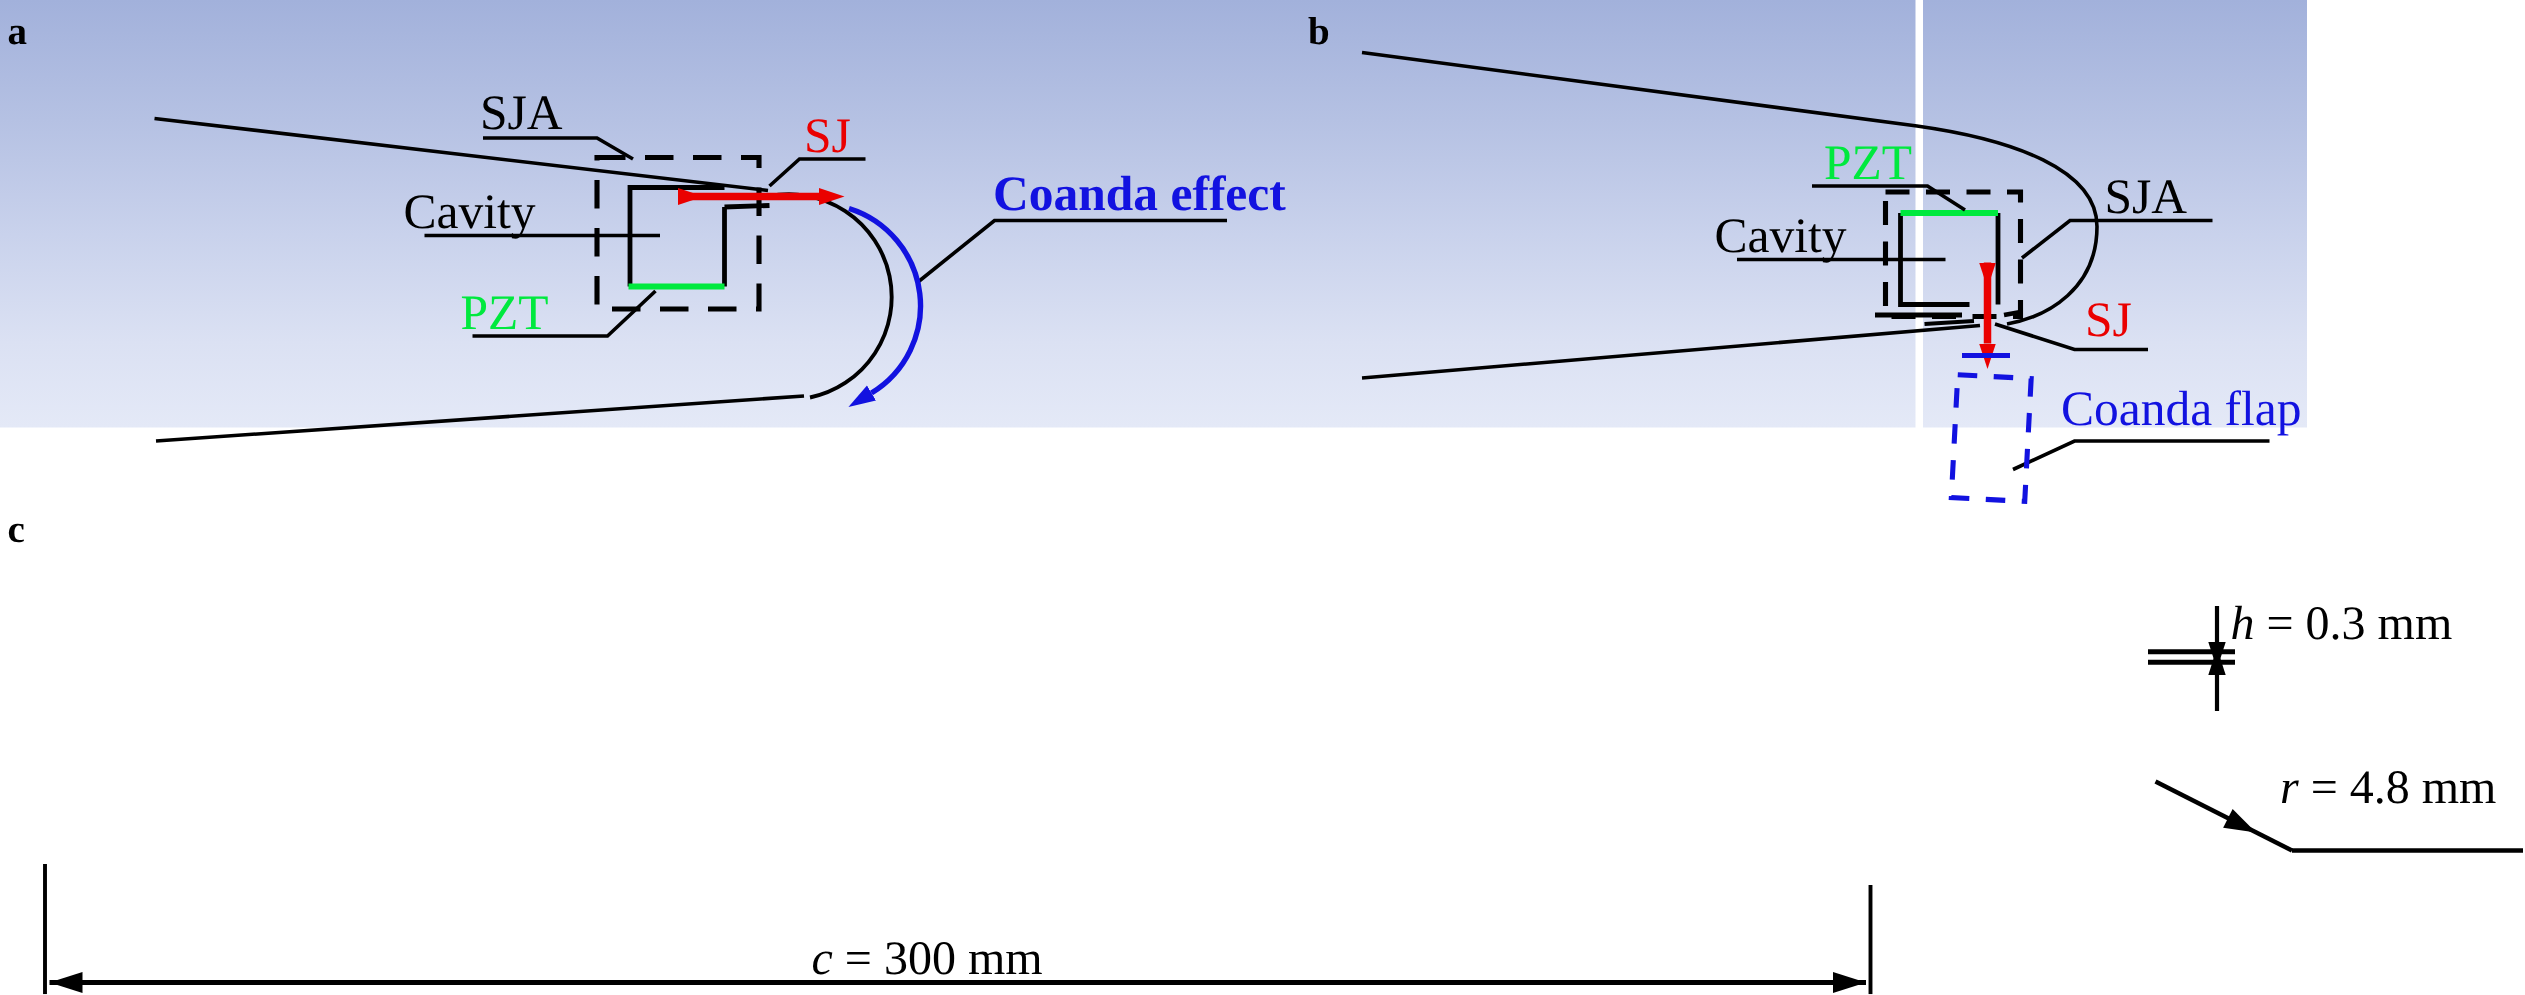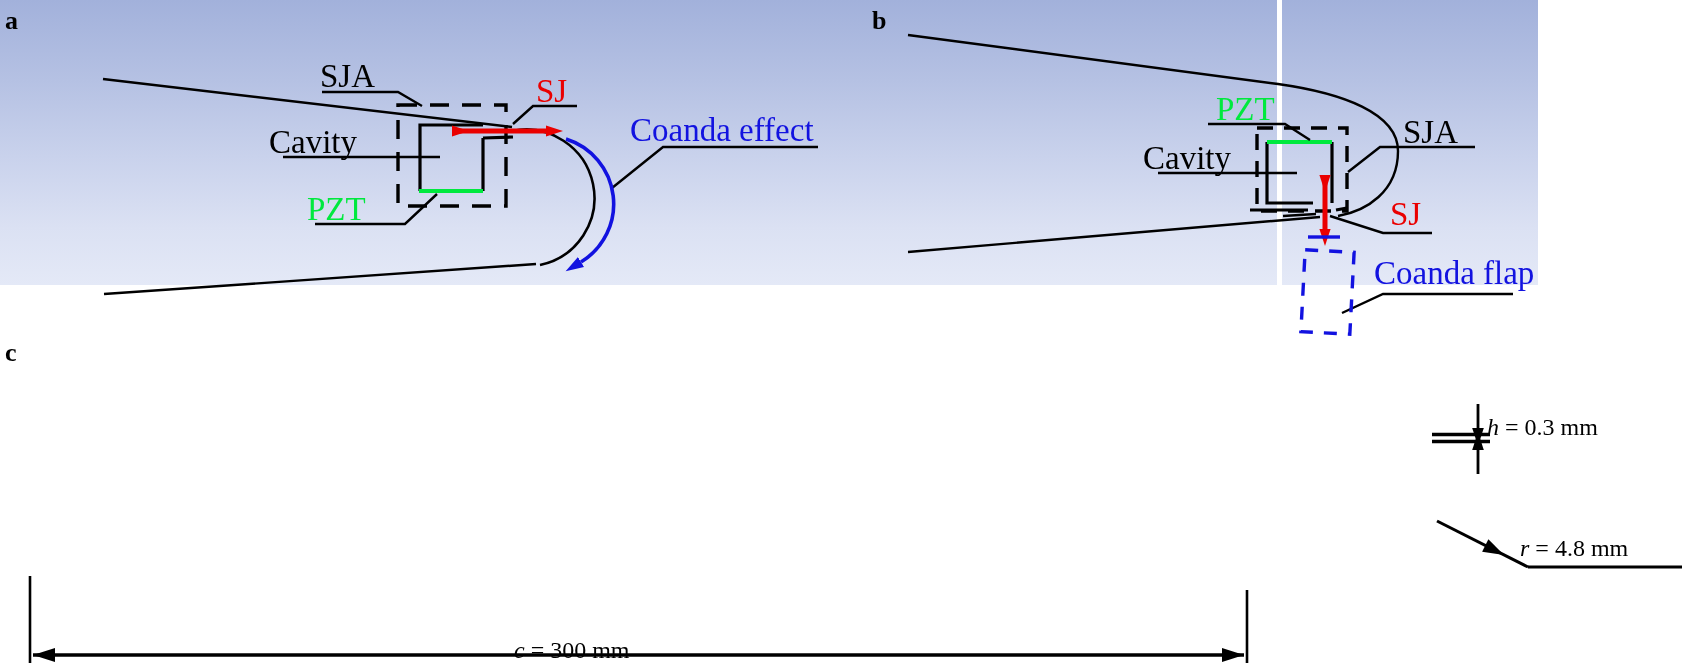--- a/index.html
+++ b/index.html
@@ -15,21 +15,21 @@
   .cadpanel{
     position:absolute;
     background:linear-gradient(180deg,var(--panel_top) 0%,#b5c1e3 28%,var(--panel_mid) 55%,#dbe1f3 80%,var(--panel_bottom) 100%);
   }
   svg.linework{position:absolute;left:0;top:0;pointer-events:none;}
   .lbl{position:absolute;line-height:1;font-size:33px;color:var(--ink);white-space:pre;}
   .lbl.letter{font-weight:bold;font-size:26px;}
   .lbl.red{color:var(--red);}
   .lbl.green{color:var(--green);}
   .lbl.blue{color:var(--blue);}
-  .lbl.dim{font-size:24px;margin-top:16px;}
+  .lbl.dim{font-size:32px;}
   .lbl.dim i{font-style:italic;}
   .s-ink{stroke:var(--ink);fill:none;}
   .s-red{stroke:var(--red);fill:none;}
   .s-green{stroke:var(--green);fill:none;}
   .s-blue{stroke:var(--blue);fill:none;}
   .s-white{stroke:#ffffff;fill:none;}
   .f-ink{fill:var(--ink);stroke:none;}
 </style>
 </head>
 <body>
@@ -136,25 +136,25 @@
   </svg>
 
   <div class="lbl letter" style="left:5px;top:8px;">a</div>
   <div class="lbl letter" style="left:872px;top:8px;">b</div>
   <div class="lbl letter" style="left:5px;top:340px;">c</div>
 
   <div class="lbl" style="left:320px;top:60px;">SJA</div>
   <div class="lbl" style="left:269px;top:126px;">Cavity</div>
   <div class="lbl green" style="left:307px;top:193px;">PZT</div>
   <div class="lbl red" style="left:536px;top:75px;">SJ</div>
-  <div class="lbl blue" style="left:630px;top:114px;">Coanda effect</div>
+  <div class="lbl blue" style="left:662px;top:114px;font-weight:bold;">Coanda effect</div>
 
   <div class="lbl green" style="left:1216px;top:93px;">PZT</div>
   <div class="lbl" style="left:1143px;top:142px;">Cavity</div>
   <div class="lbl" style="left:1403px;top:116px;">SJA</div>
   <div class="lbl red" style="left:1390px;top:198px;">SJ</div>
   <div class="lbl blue" style="left:1374px;top:257px;">Coanda flap</div>
 
-  <div class="lbl dim" style="left:514px;top:622px;"><i>c</i><span> = 300 mm</span></div>
+  <div class="lbl dim" style="left:541px;top:622px;"><i>c</i><span> = 300 mm</span></div>
   <div class="lbl dim" style="left:1487px;top:399px;"><i>h</i><span> = 0.3 mm</span></div>
-  <div class="lbl dim" style="left:1520px;top:520px;"><i>r</i><span> = 4.8 mm</span></div>
+  <div class="lbl dim" style="left:1520px;top:508px;"><i>r</i><span> = 4.8 mm</span></div>
 
 </div>
 
 </body></html>

